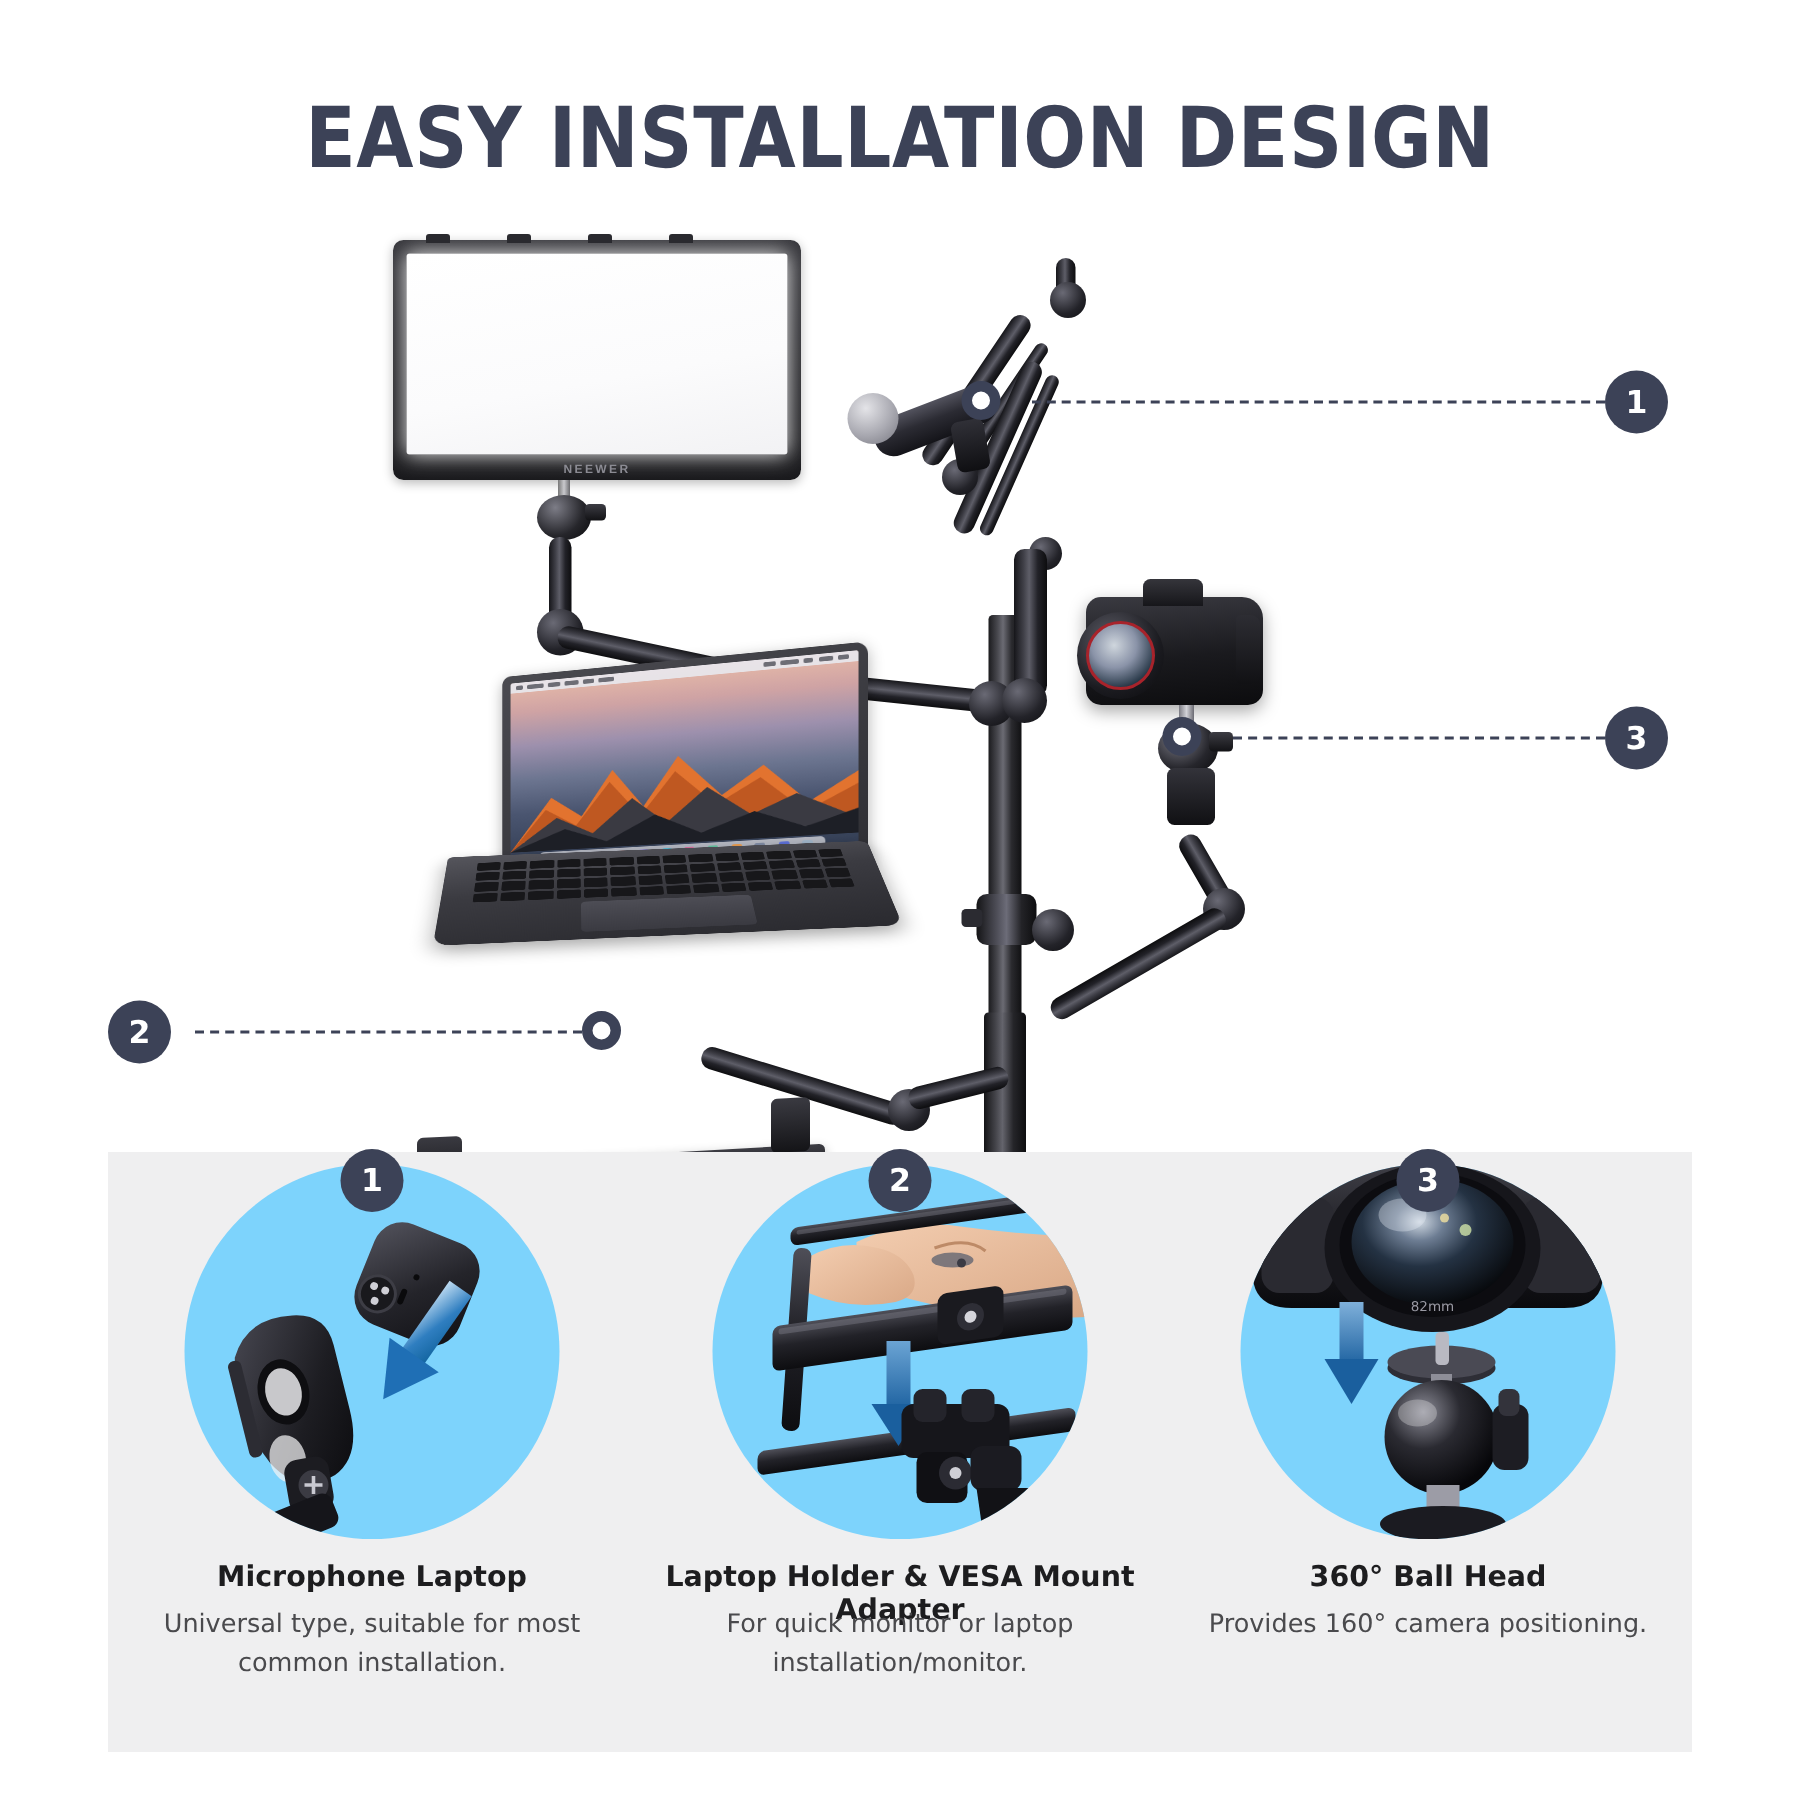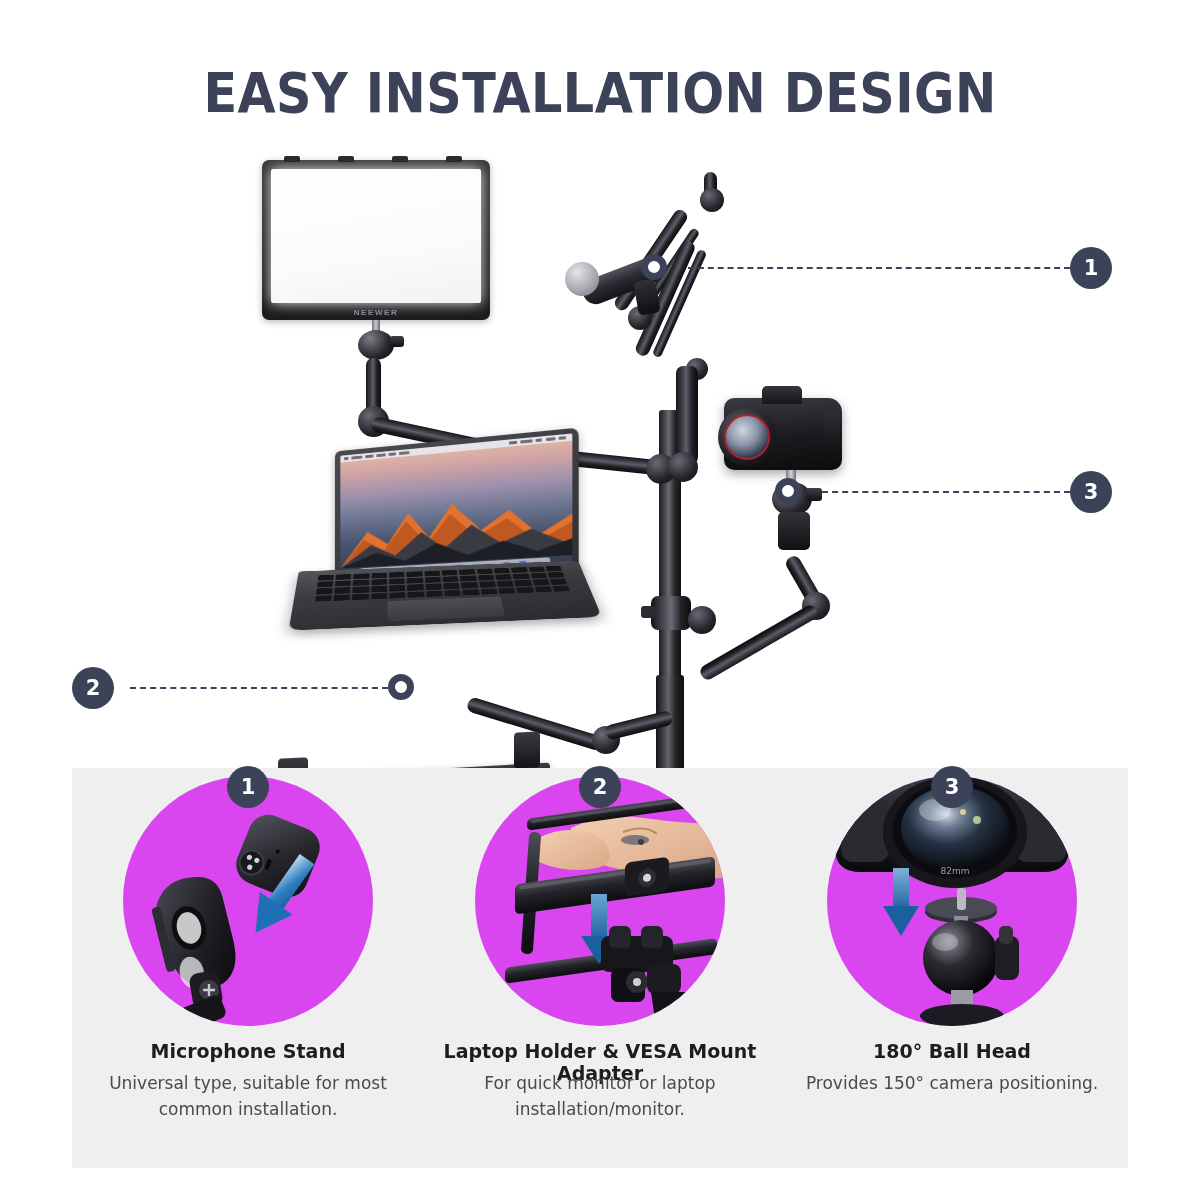--- a/index.html
+++ b/index.html
@@ -58,21 +58,21 @@
     background:linear-gradient(90deg,#16161a 0%,#3e3e46 28%,#5e5e68 46%,#222228 72%,#0d0d0f 100%);
     border-radius:7px; transform-origin:50% 0;
   }
   .joint{
     position:absolute; border-radius:50%;
     background:radial-gradient(circle at 35% 30%,#6a6a75,#232329 60%,#0e0e11);
   }
 
   
   .led-panel{
-    position:absolute; left:262px; top:30px; width:228px; height:160px;
+    position:absolute; left:262px; top:30px; width:272px; height:160px;
     background:linear-gradient(180deg,#35353a,#1a1a1d);
     border-radius:7px;
     padding:9px 9px 17px 9px;
     box-shadow:0 2px 7px rgba(0,0,0,.28);
   }
   .led-face{
     width:100%; height:100%;
     background:linear-gradient(170deg,#ffffff,#fbfbfc 60%,#f2f2f4);
     border-radius:2px;
     box-shadow:0 0 14px rgba(255,255,255,.9);
@@ -203,21 +203,21 @@
     position:absolute; left:72px; top:768px; width:1056px; height:400px;
     background:#efeff0;
   }
   .cards{
     position:absolute; left:0; top:0; width:100%; height:100%;
     display:flex;
   }
   .card{ flex:1; position:relative; }
   .circle{
     position:absolute; left:50%; top:8px; width:250px; height:250px;
-    margin-left:-125px; border-radius:50%; background:#d946ef;
+    margin-left:-125px; border-radius:50%; background:#7dd3fc;
     overflow:hidden;
   }
   .card-title{
     position:absolute; left:0; top:272px; width:100%; text-align:center;
     font-size:19px; font-weight:bold; color:#1d1d1f;
     font-family:"DejaVu Sans","Liberation Sans",sans-serif;
   }
   .card-desc{
     position:absolute; left:50%; top:302px; width:300px; margin-left:-150px;
     text-align:center; font-size:17px; line-height:26px; color:#4a4a4d;
@@ -482,21 +482,21 @@
             <rect x="34" y="120" width="9" height="66" rx="4" fill="#2c2c33"></rect>
           </g>
 
           <rect x="68" y="196" width="30" height="36" rx="9" fill="#1c1c21" transform="rotate(-10 83 214)"></rect>
           <circle cx="86" cy="214" r="10" fill="#3b3b43"></circle>
           <path d="M80 214 h12 M86 208 v12" stroke="#c9c9d1" stroke-width="2.4"></path>
           <rect x="52" y="226" width="50" height="24" rx="7" fill="#15151a" transform="rotate(-22 77 238)"></rect>
         </svg>
       </div>
       <div class="card-badge">1</div>
-      <div class="card-title">Microphone Stand</div>
+      <div class="card-title">Microphone Laptop</div>
       <div class="card-desc">Universal type, suitable for most common installation.</div>
     </div>
 
     <div class="card">
       <div class="circle">
         <svg viewBox="0 0 250 250" width="250" height="250">
           <defs>
             <linearGradient id="bar2" x1="0" y1="0" x2="0" y2="1">
               <stop offset="0%" stop-color="#4f4f58"></stop>
                 <stop offset="45%" stop-color="#222228"></stop>
@@ -607,18 +607,18 @@
           <rect x="127" y="140" width="14" height="22" fill="#8e8e98"></rect>
           <circle cx="134" cy="182" r="38" fill="url(#ball3)"></circle>
           <ellipse cx="118" cy="166" rx="13" ry="9" fill="#ffffff" opacity="0.28"></ellipse>
           <rect x="168" y="160" width="24" height="44" rx="8" fill="#1d1d23"></rect>
           <rect x="172" y="150" width="14" height="18" rx="5" fill="#33333b"></rect>
           <rect x="124" y="214" width="22" height="22" fill="#9c9ca6"></rect>
           <ellipse cx="135" cy="240" rx="42" ry="12" fill="#1b1b21"></ellipse>
         </svg>
       </div>
       <div class="card-badge">3</div>
-      <div class="card-title">180° Ball Head</div>
-      <div class="card-desc">Provides 150° camera positioning.</div>
+      <div class="card-title">360° Ball Head</div>
+      <div class="card-desc">Provides 160° camera positioning.</div>
     </div>
 
   </div>
 </div>
 
 </body></html>

